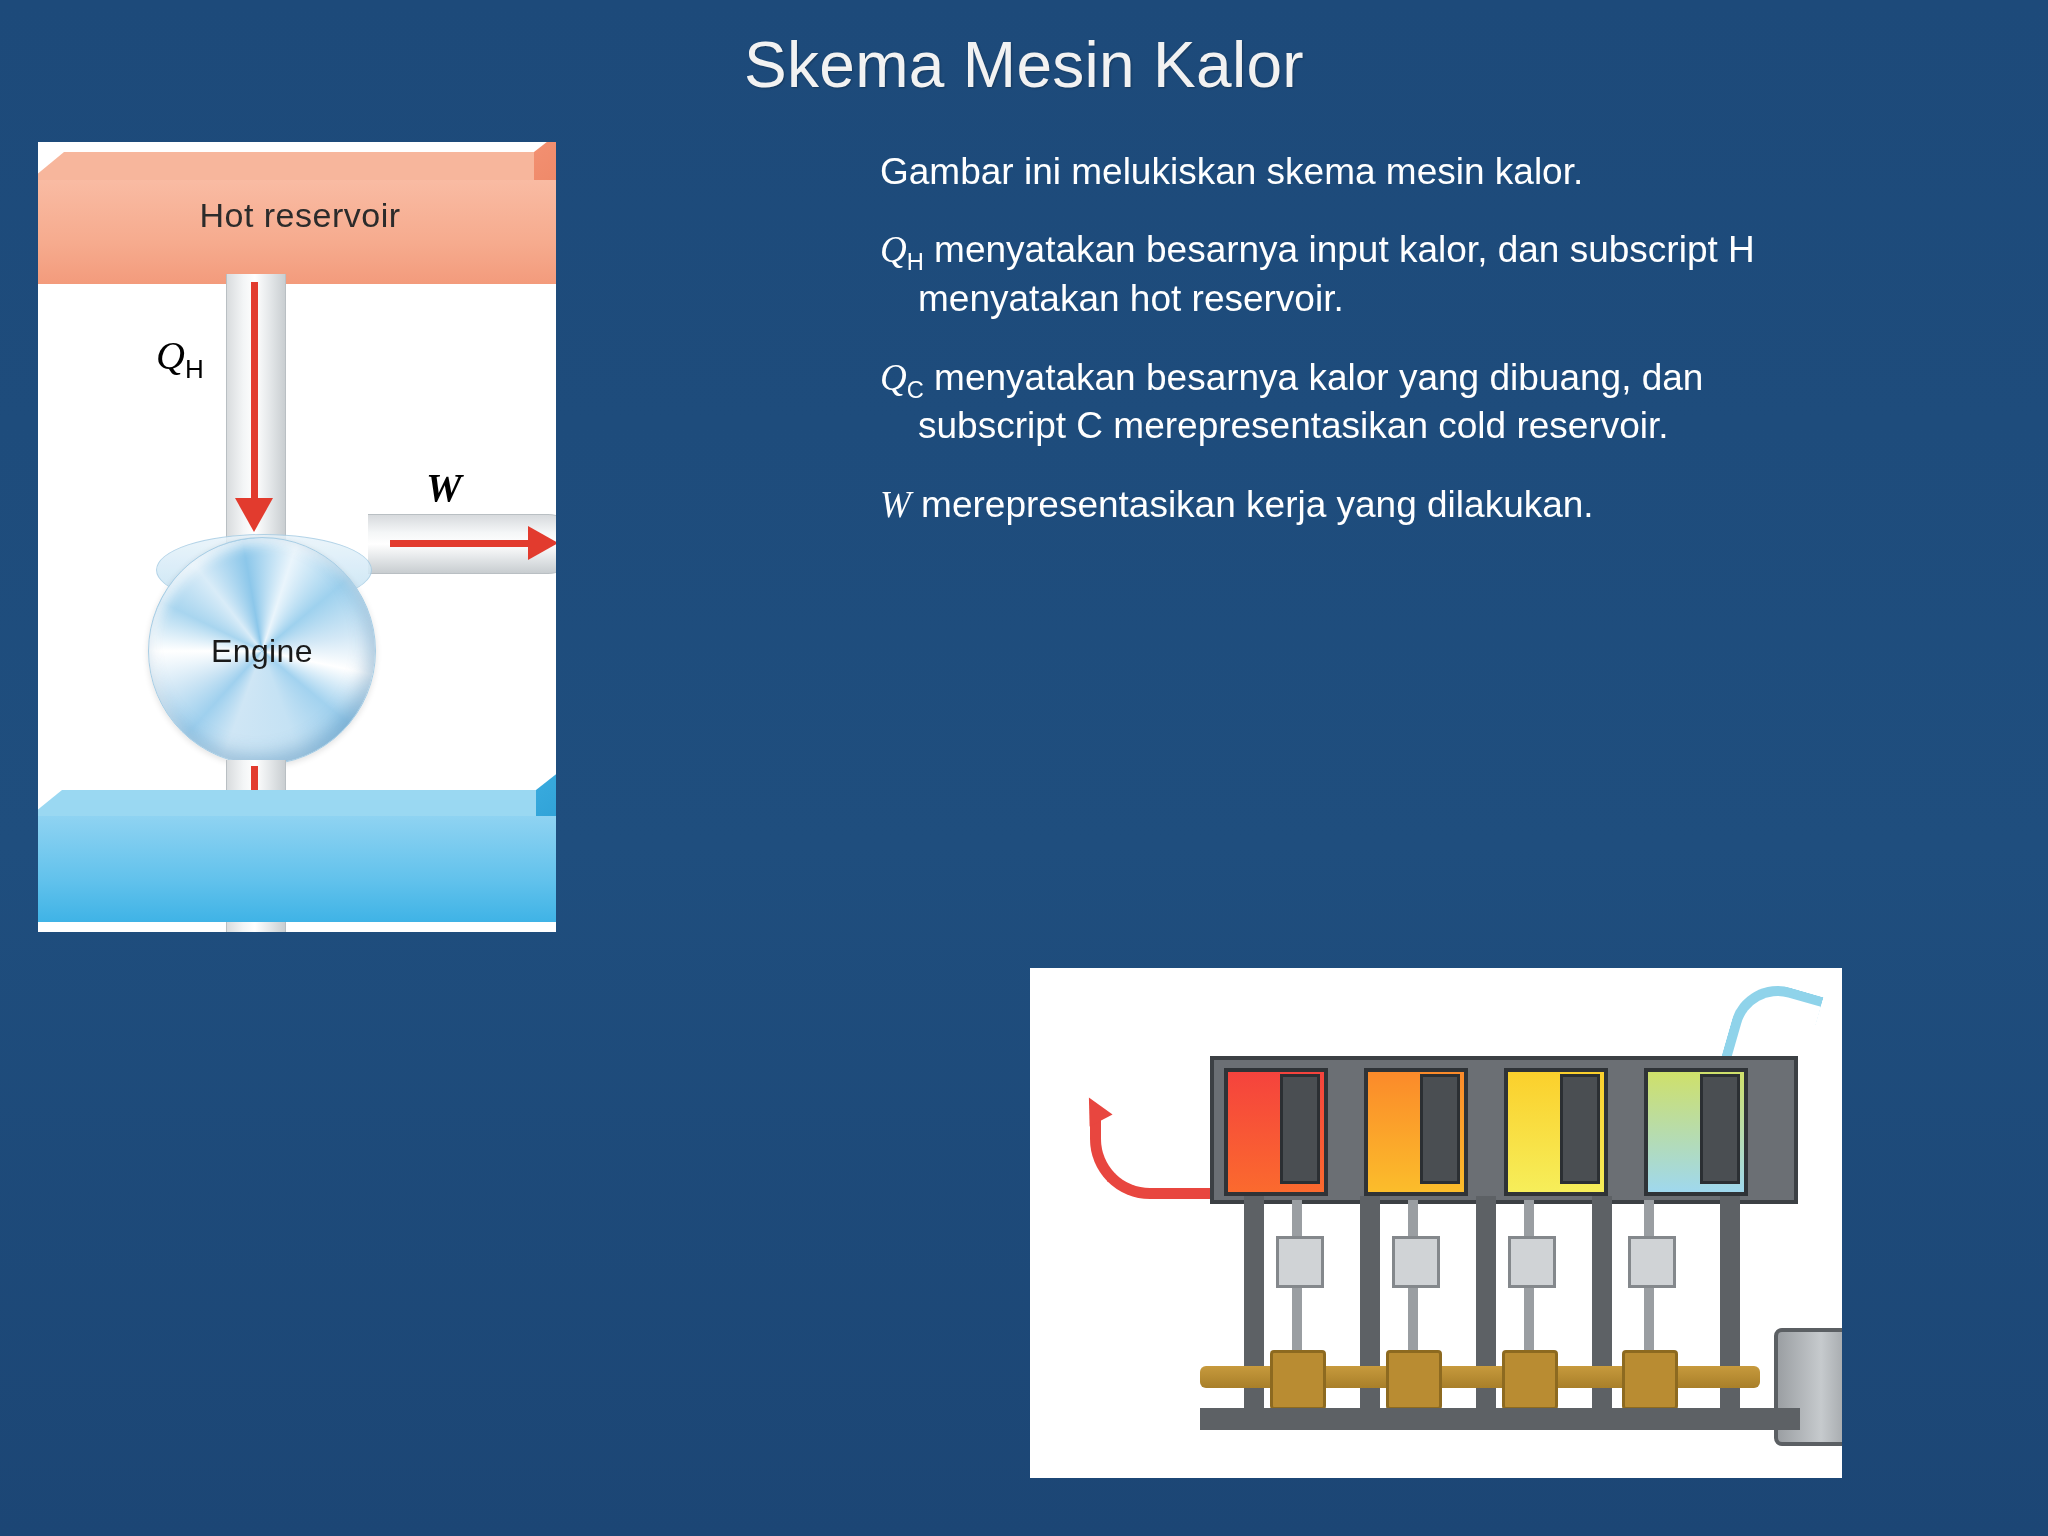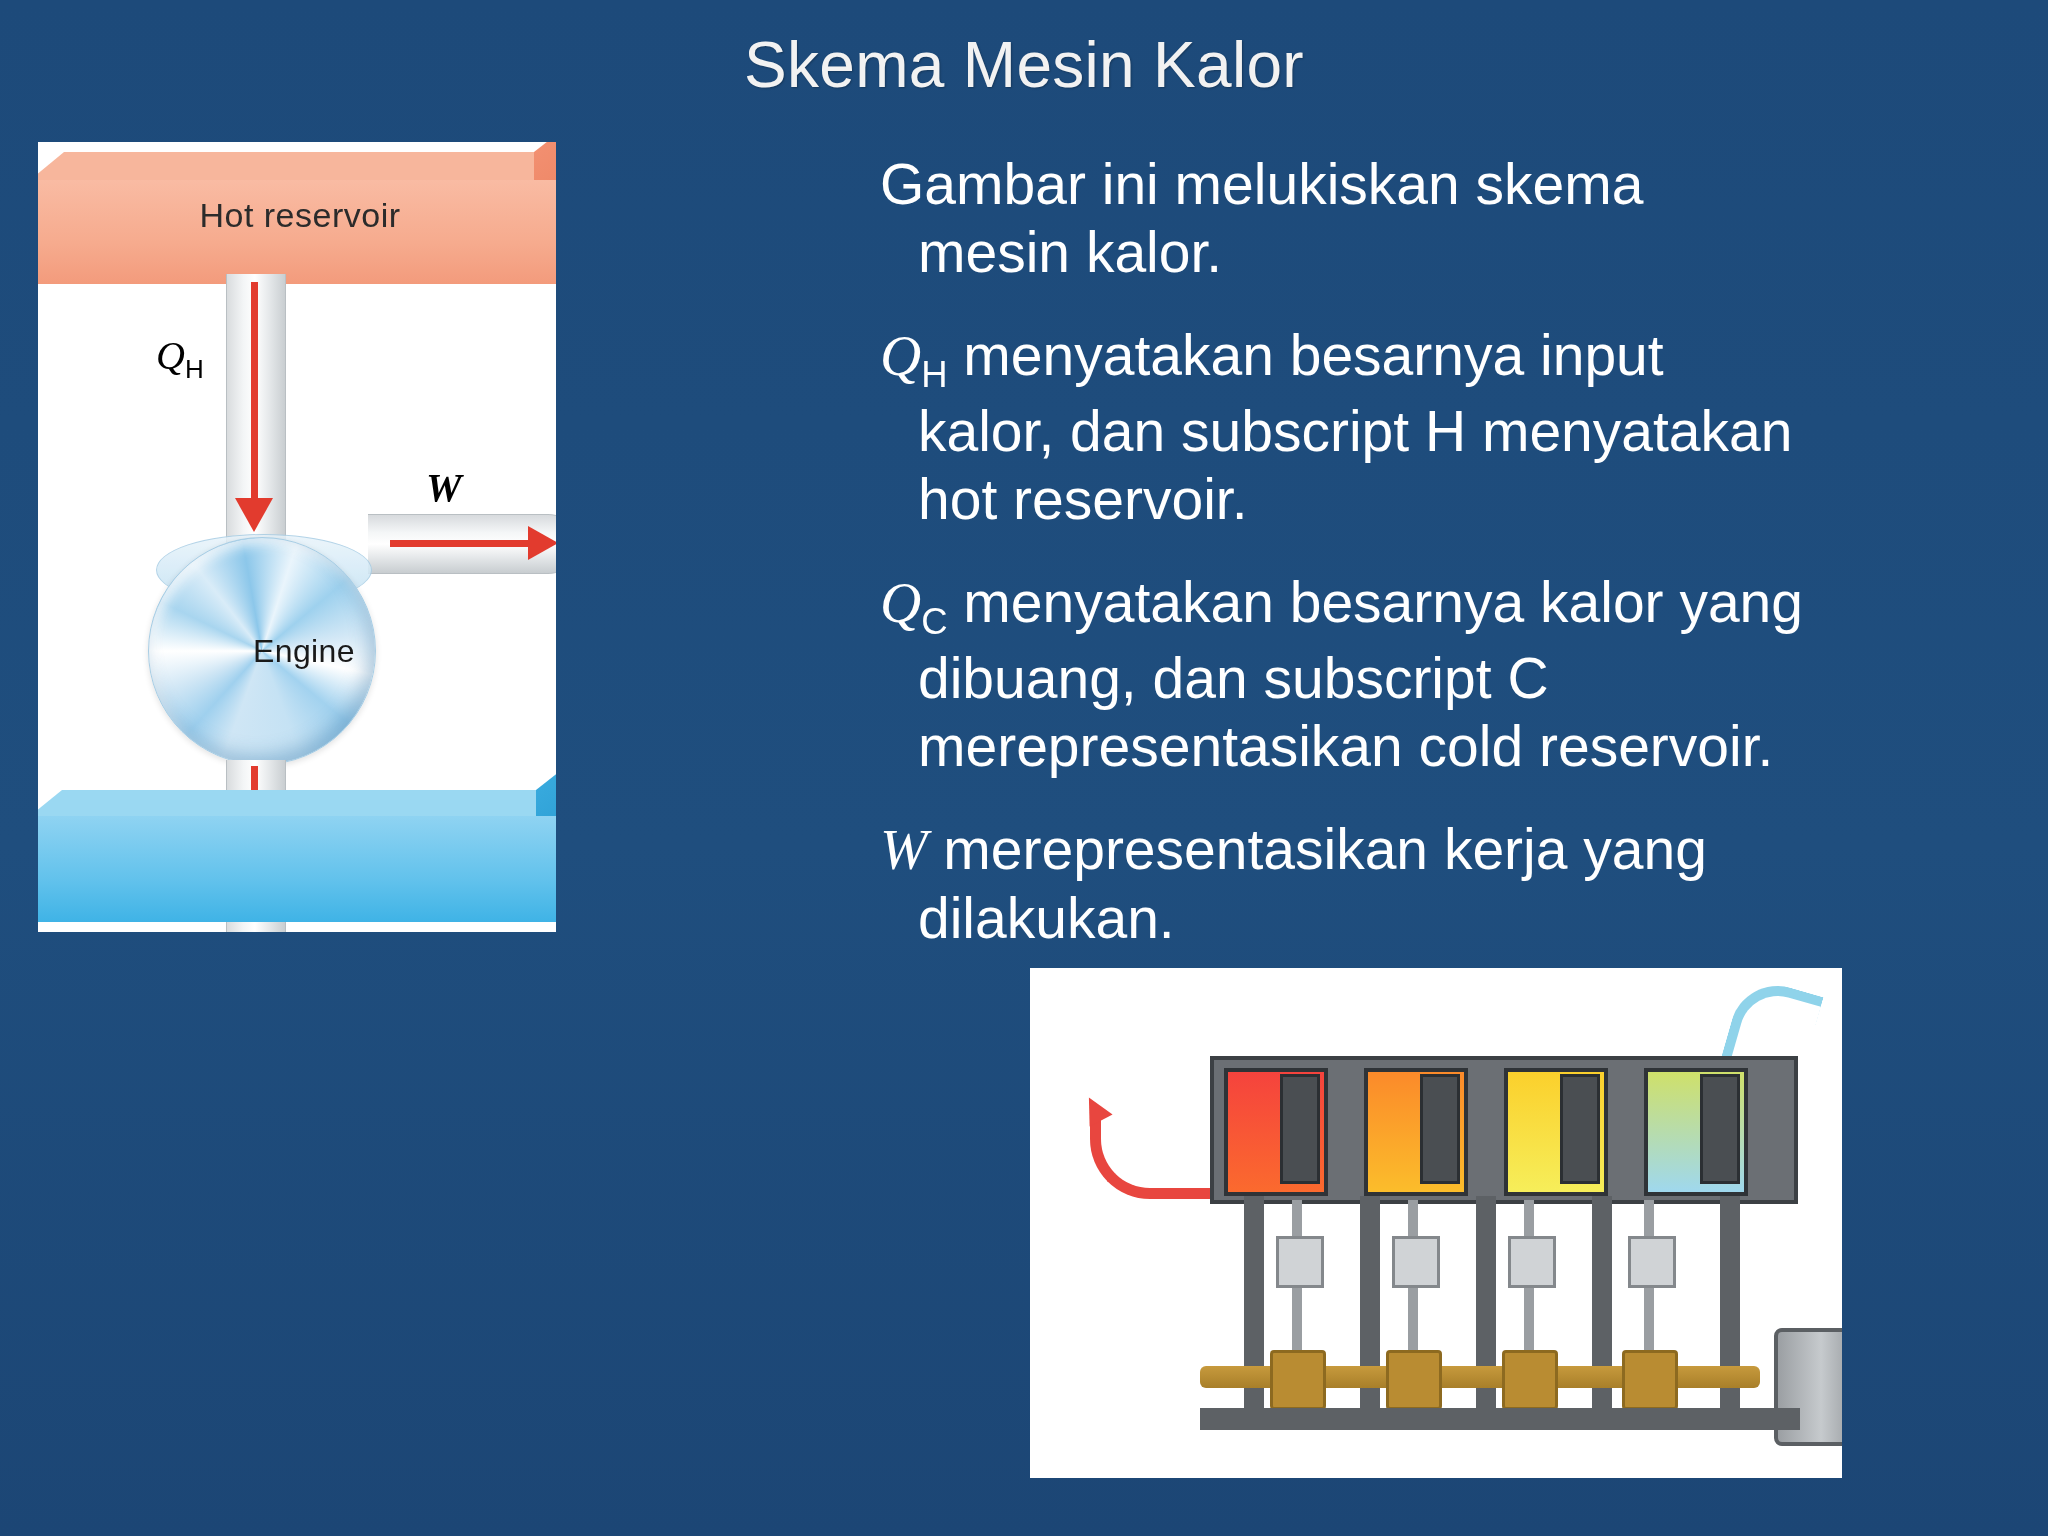--- a/index.html
+++ b/index.html
@@ -195,28 +195,27 @@
         #8cc7ea 150deg, #eaf5fc 178deg, #9ed1ee 210deg,
         #d3e8f6 240deg, #ffffff 262deg, #a2d2ef 290deg,
         #c5e2f4 320deg, #cfe6f5 360deg);
     box-shadow: inset -6px -8px 18px rgba(40,110,160,.35),
                 inset 4px 6px 12px rgba(255,255,255,.8),
                 0 2px 6px rgba(0,0,0,.12);
     border: 1px solid #a8cde4;
   }
   #engine .eng-label {
     position: absolute;
-    left: 6px; top: 50%;
+    left: 0; top: 50%;
     transform: translateY(-50%);
     width: 100%;
     text-align: center;
     font-size: 32px;
     color: #1a1a1a;
     letter-spacing: .4px;
-    padding-left: 36px;
   }
   
   #engine-rim {
     position: absolute;
     left: 118px;
     top: 392px;
     width: 214px;
     height: 70px;
     border-radius: 50%;
     background: linear-gradient(180deg,#e9f4fb 0%, #bfe0f2 100%);
@@ -241,21 +240,21 @@
   #label-qc { left: 118px; top: 672px; }
   #label-w  { left: 388px; top: 322px; font-weight: 700; }
 
   
   #text-col {
     position: absolute;
     left: 880px;
     top: 150px;
     width: 930px;
     color: #ffffff;
-    font-size: 57px;
+    font-size: 37px;
     line-height: 1.2;
   }
   .para {
     margin: 0 0 34px 0;
     padding-left: 38px;
     text-indent: -38px;
   }
   .var {
     font-family: "Liberation Serif", serif;
     font-style: italic;

